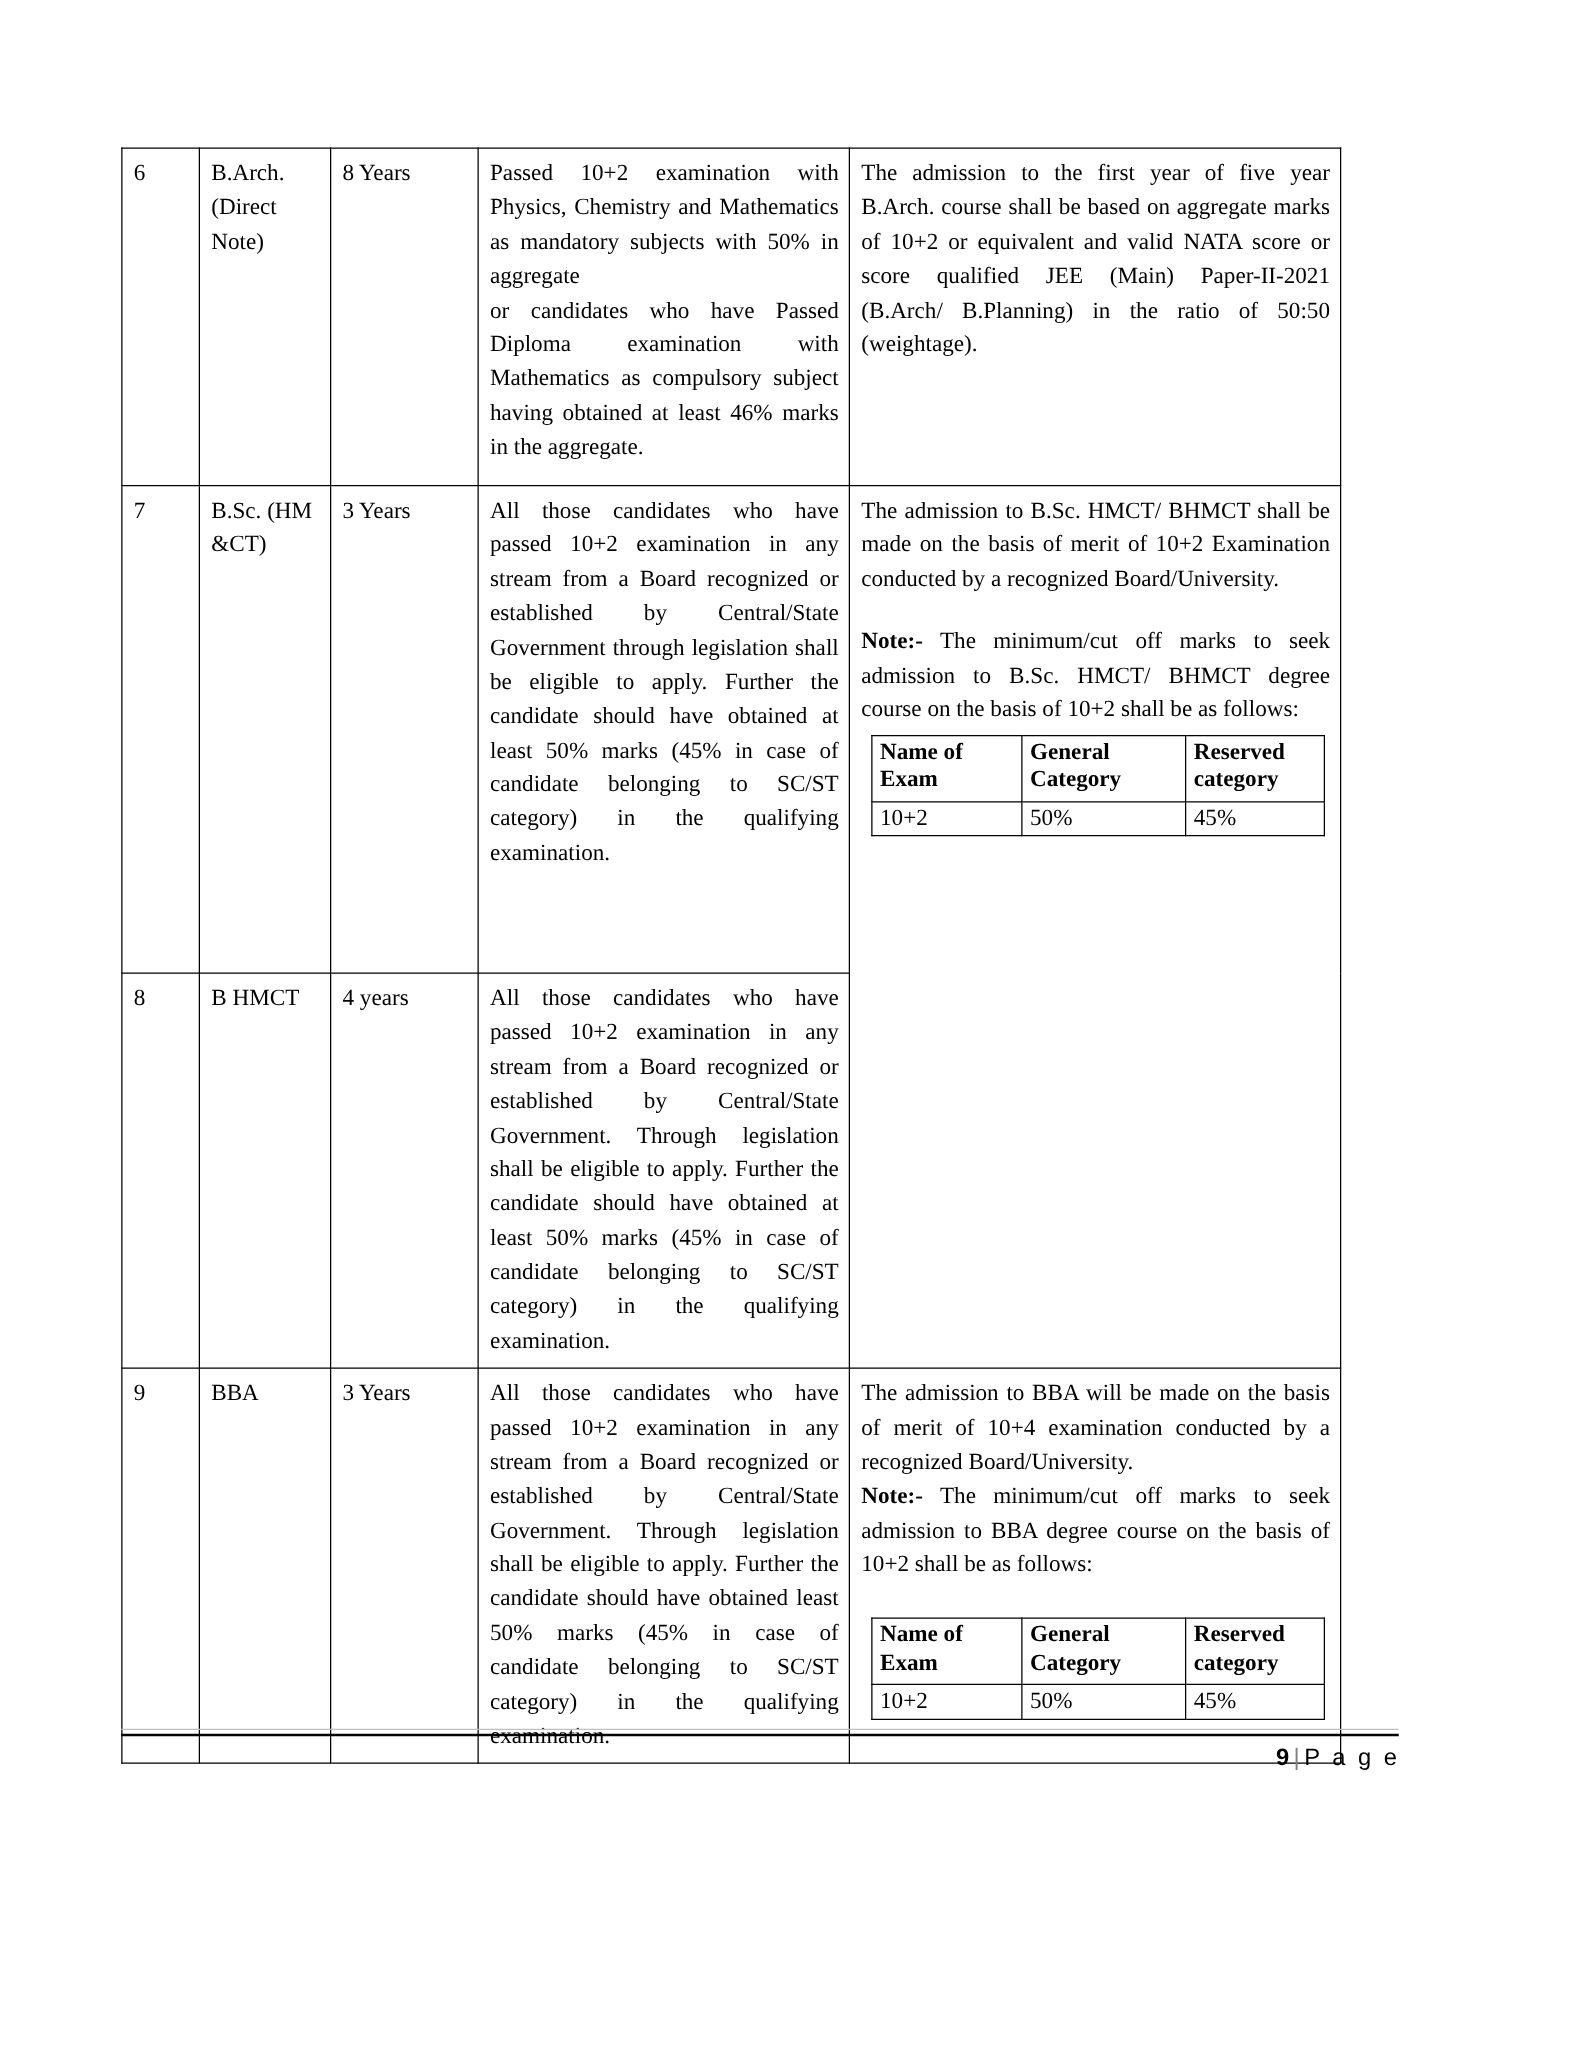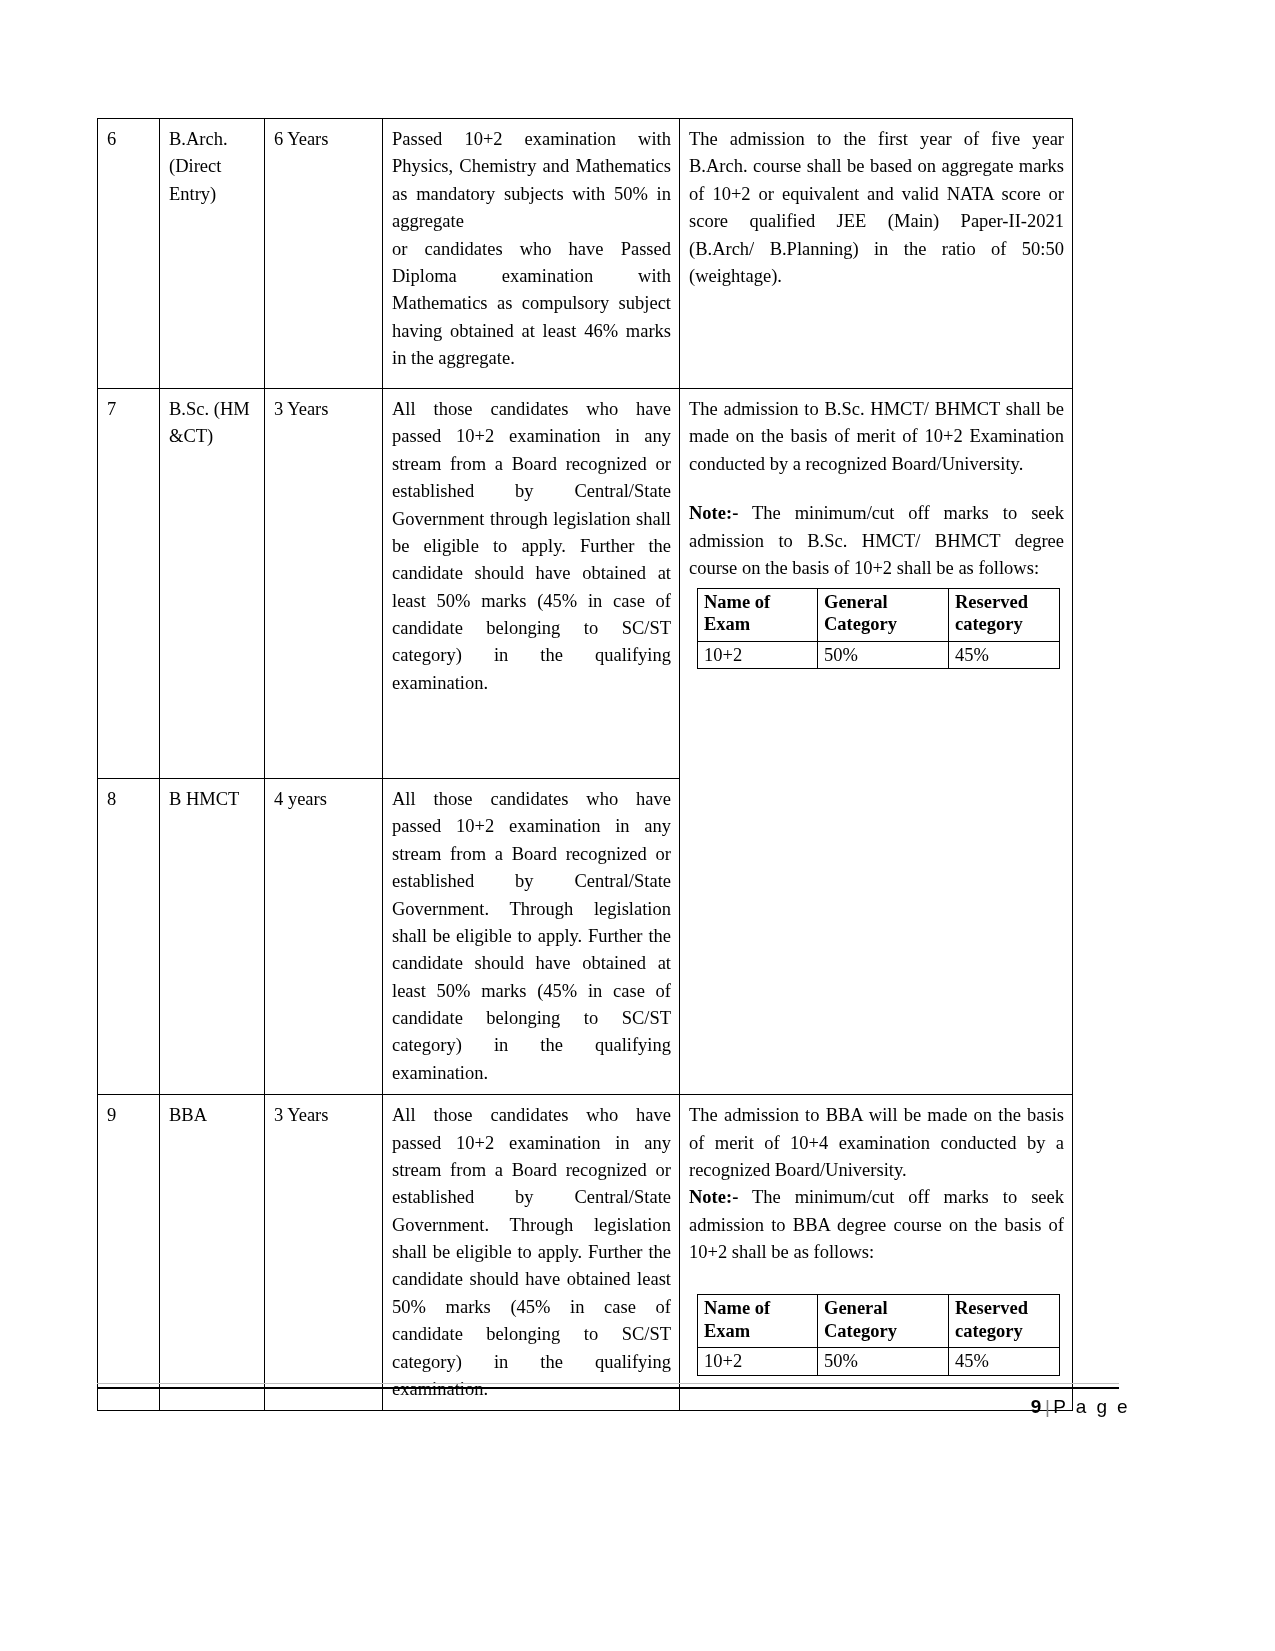--- a/index.html
+++ b/index.html
@@ -86,21 +86,21 @@
   .footer-rule-light {
     position: absolute;
     left: 97px;
     top: 1383px;
     width: 1022px;
     height: 0;
     border-top: 1px solid #bfbfbf;
   }
   .footer-text {
     position: absolute;
-    right: 145px;
+    right: 155px;
     top: 1396px;
     font-family: "Liberation Sans", sans-serif;
     font-size: 19px;
     letter-spacing: 0.5px;
     color: #000000;
     white-space: pre;
   }
   .footer-num {
     font-weight: bold;
   }
@@ -122,22 +122,22 @@
       <col class="c-sno">
         <col class="c-name">
         <col class="c-dur">
         <col class="c-elig">
         <col class="c-adm">
     </colgroup>
     <tbody>
 
       <tr>
         <td style="height:255px;">6</td>
-        <td>B.Arch. (Direct Entry)</td>
-        <td>6 Years</td>
+        <td>B.Arch. (Direct Note)</td>
+        <td>8 Years</td>
         <td>
           <div class="just">Passed 10+2 examination with Physics, Chemistry and Mathematics as mandatory subjects with 50% in aggregate</div>
           <div class="just">or candidates who have Passed Diploma examination with Mathematics as compulsory subject having obtained   at least 46% marks  in the aggregate.</div>
         </td>
         <td>
           <div class="just">The admission to the first year of five year B.Arch. course shall be based on aggregate marks of 10+2 or equivalent and valid NATA score or score qualified JEE (Main) Paper-II-2021 (B.Arch/ B.Planning) in the ratio of 50:50 (weightage).</div>
         </td>
       </tr>
 
       <tr>

